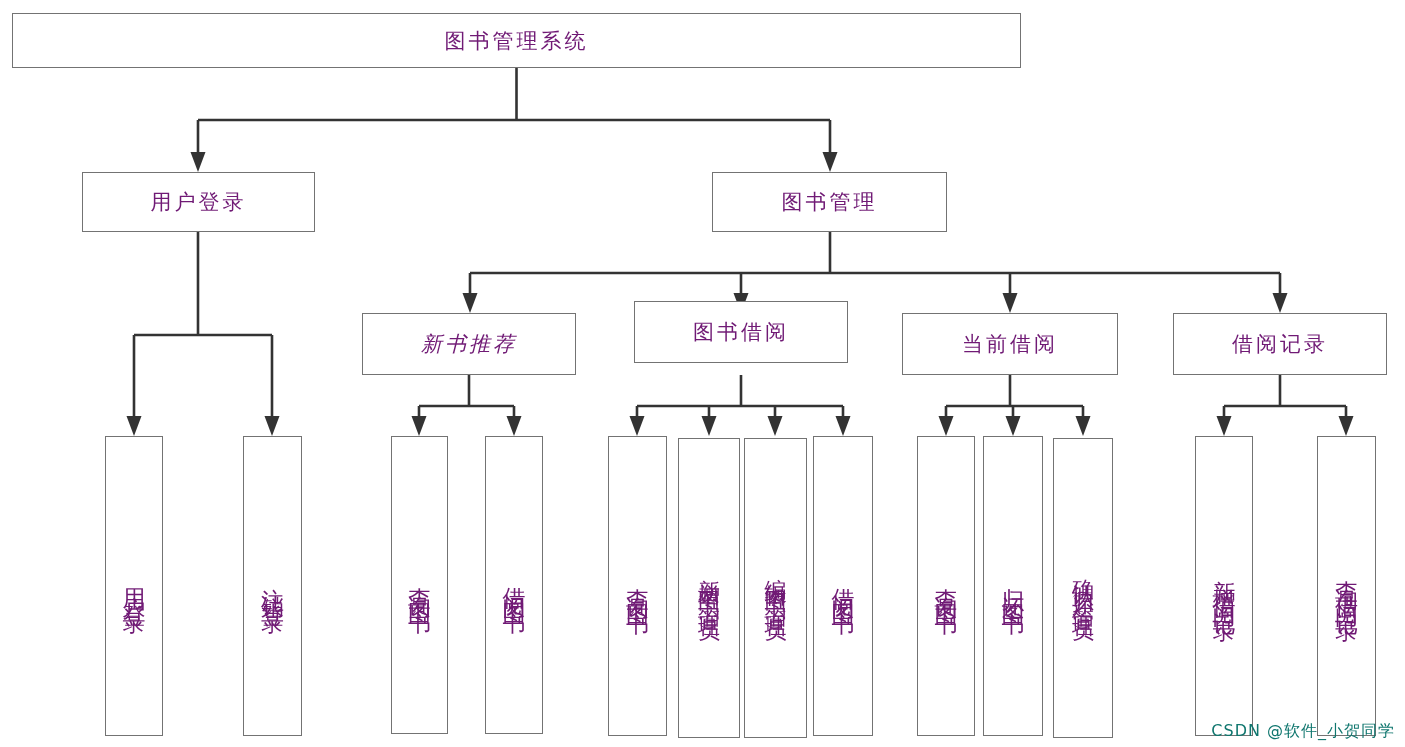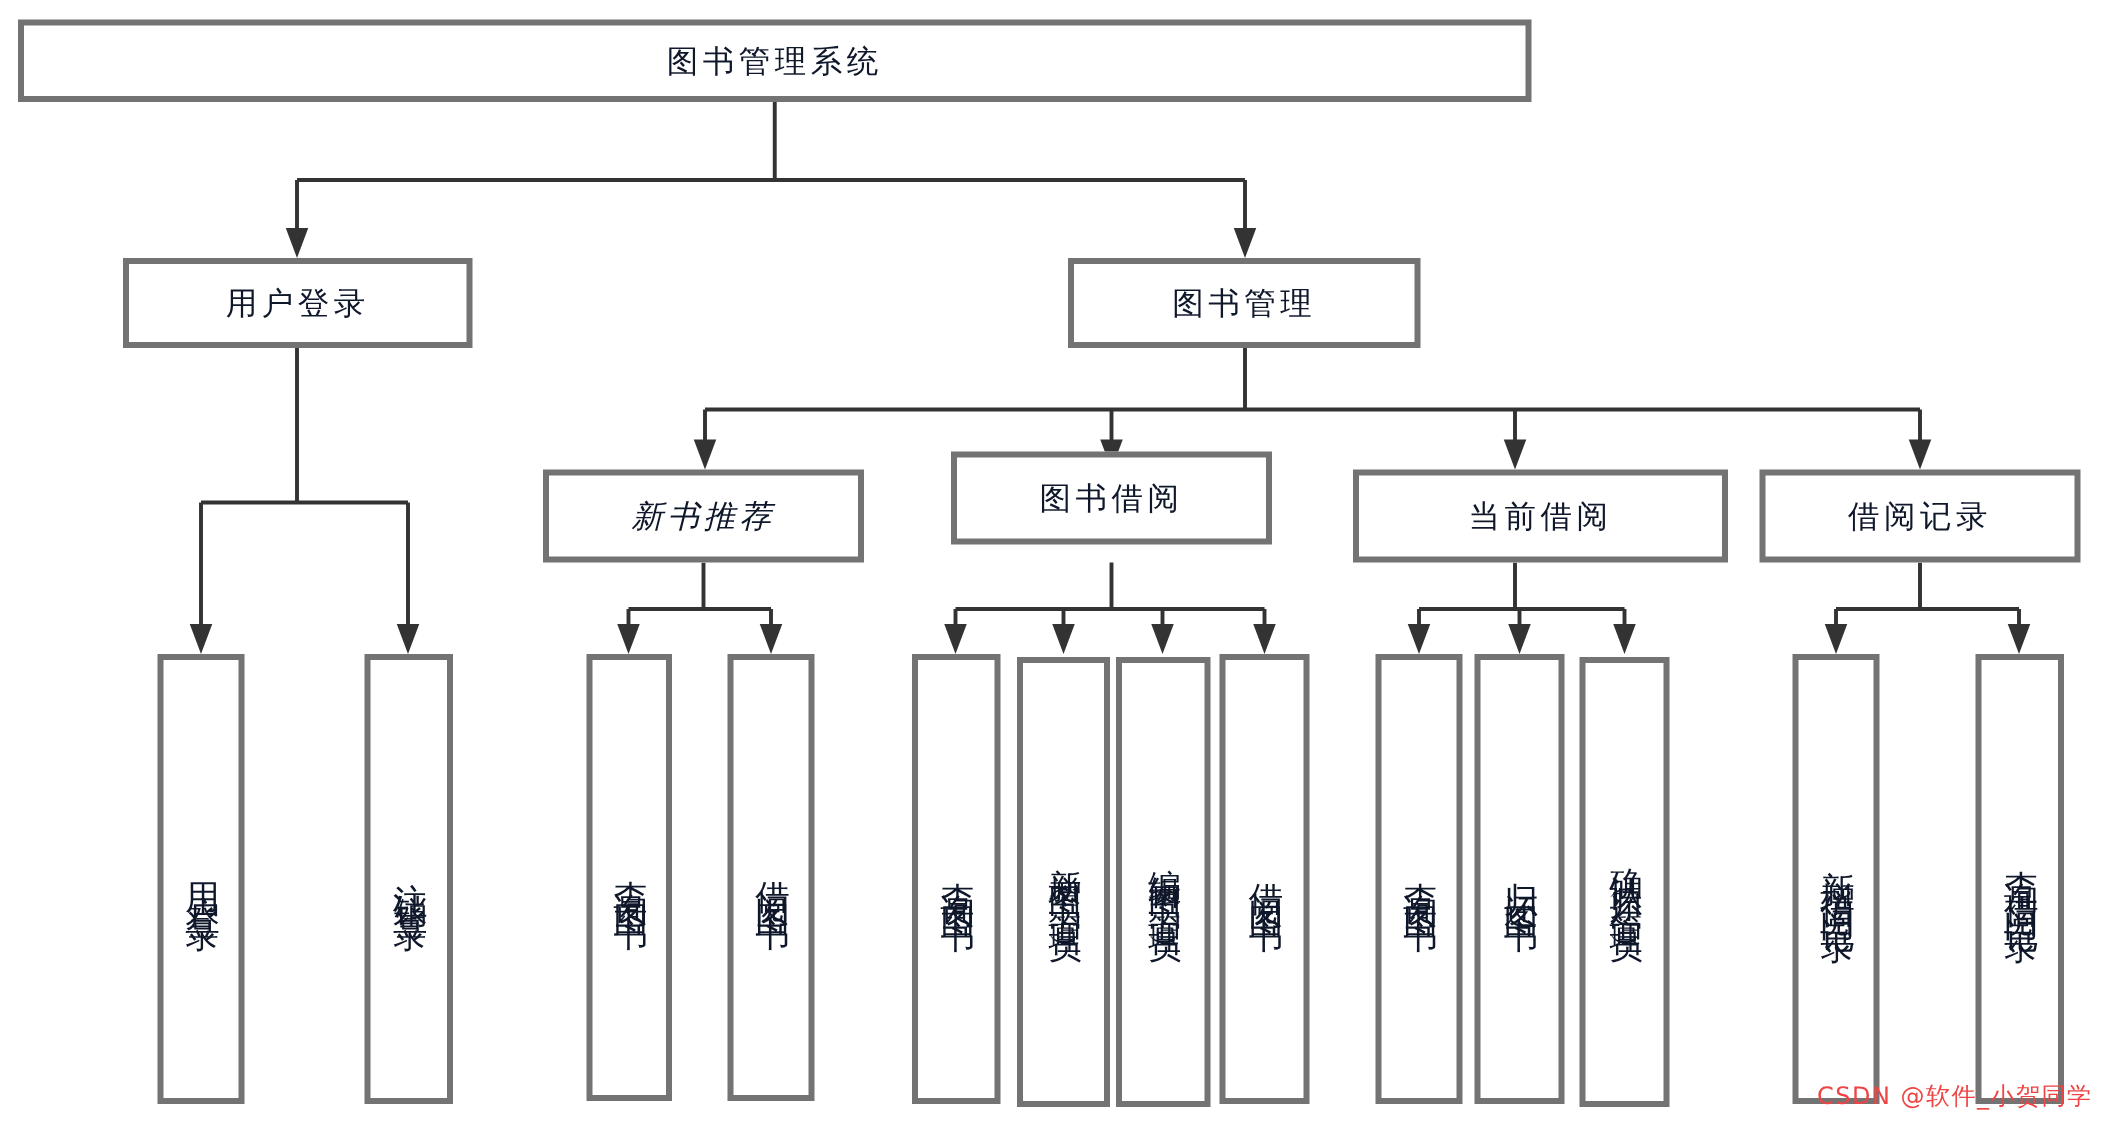--- a/index.html
+++ b/index.html
@@ -15,25 +15,25 @@
     position: absolute;
     left: 0; top: 0;
     width: 1405px;
     height: 747px;
     z-index: 1;
   }
   .box {
     position: absolute;
     box-sizing: border-box;
     background: #ffffff;
-    border: 4px solid #737373;
+    border: 1px solid #737373;
     display: flex;
     align-items: center;
     justify-content: center;
-    color: #0f172a;
+    color: #701a75;
     z-index: 2;
   }
   .box.h {
     font-size: 21px;
     letter-spacing: 3px;
     white-space: nowrap;
   }
   .box.v {
     writing-mode: vertical-rl;
     text-orientation: mixed;
@@ -41,21 +41,21 @@
     letter-spacing: 8px;
     line-height: 1;
   }
   .box.v.long { letter-spacing: 6px; font-size: 22px; }
   .watermark {
     position: absolute;
     right: 10px;
     bottom: 5px;
     font-size: 16px;
     letter-spacing: 1px;
-    color: #ef4444;
+    color: #0f766e;
     z-index: 3;
     white-space: nowrap;
   }
 </style>
 </head>
 <body>
 
 <div class="stage">
 
   <svg class="connectors" viewBox="0 0 1405 747" xmlns="http://www.w3.org/2000/svg">
@@ -78,21 +78,21 @@
          M1338.5 416 L1353.5 416 L1346 436 Z"></path>
   </svg>
 
   <div class="box h" style="left:12px; top:13px; width:1009px; height:55px;">图书管理系统</div>
 
   <div class="box h" style="left:82px; top:172px; width:233px; height:60px;">用户登录</div>
   <div class="box h" style="left:712px; top:172px; width:235px; height:60px;">图书管理</div>
 
   <div class="box h" style="left:362px; top:313px; width:214px; height:62px;font-style:italic;">新书推荐</div>
   <div class="box h" style="left:634px; top:301px; width:214px; height:62px;">图书借阅</div>
-  <div class="box h" style="left:902px; top:313px; width:250px; height:62px;">当前借阅</div>
+  <div class="box h" style="left:902px; top:313px; width:216px; height:62px;">当前借阅</div>
   <div class="box h" style="left:1173px; top:313px; width:214px; height:62px;">借阅记录</div>
 
   <div class="box v" style="left:105px; top:436px; width:58px; height:300px;">用户登录</div>
   <div class="box v" style="left:243px; top:436px; width:59px; height:300px;">注销登录</div>
 
   <div class="box v" style="left:391px; top:436px; width:57px; height:298px;">查询图书</div>
   <div class="box v" style="left:485px; top:436px; width:58px; height:298px;">借阅图书</div>
 
   <div class="box v" style="left:608px; top:436px; width:59px; height:300px;">查询图书</div>
   <div class="box v long" style="left:678px; top:438px; width:62px; height:300px;">新增图书（管理员）</div>

